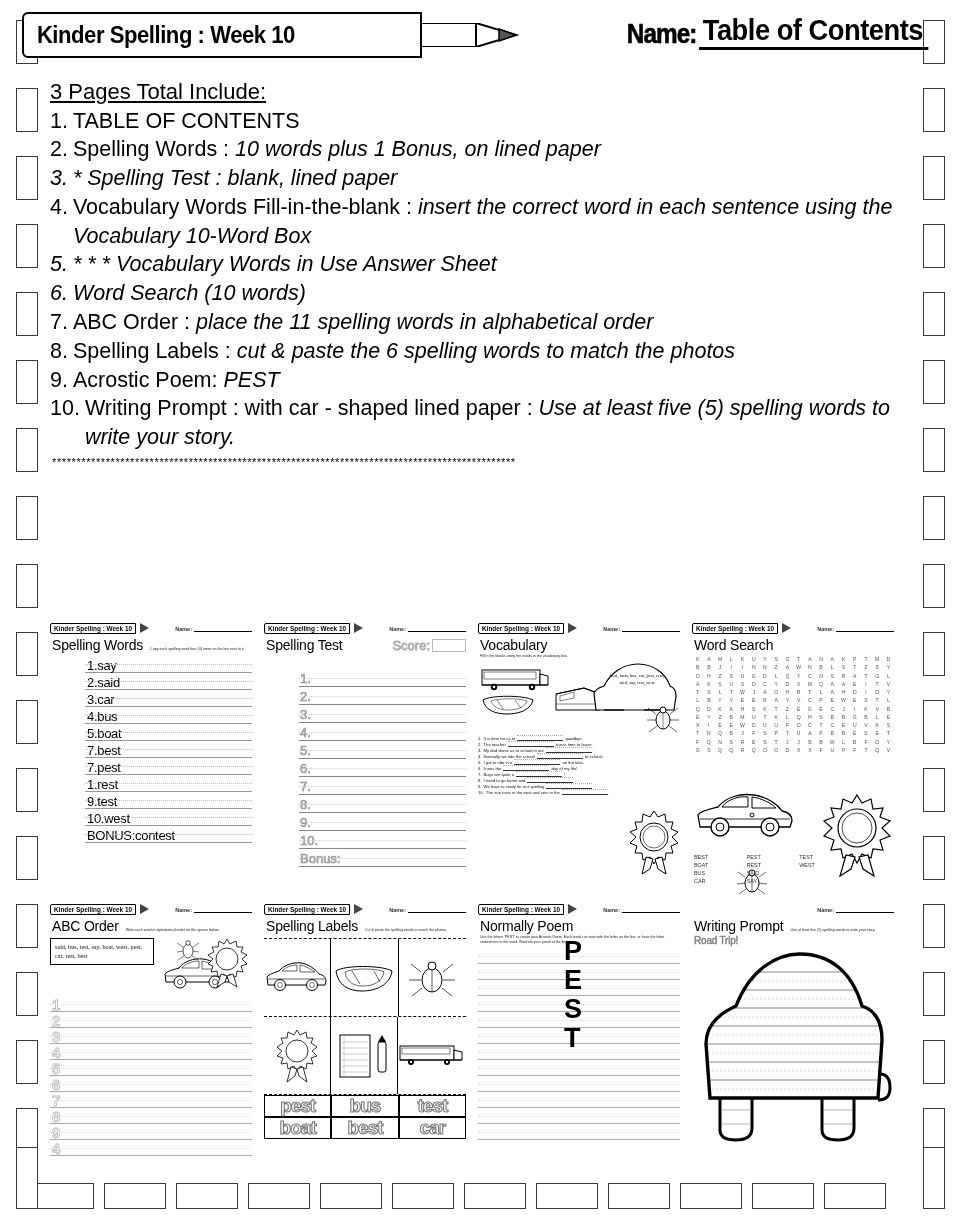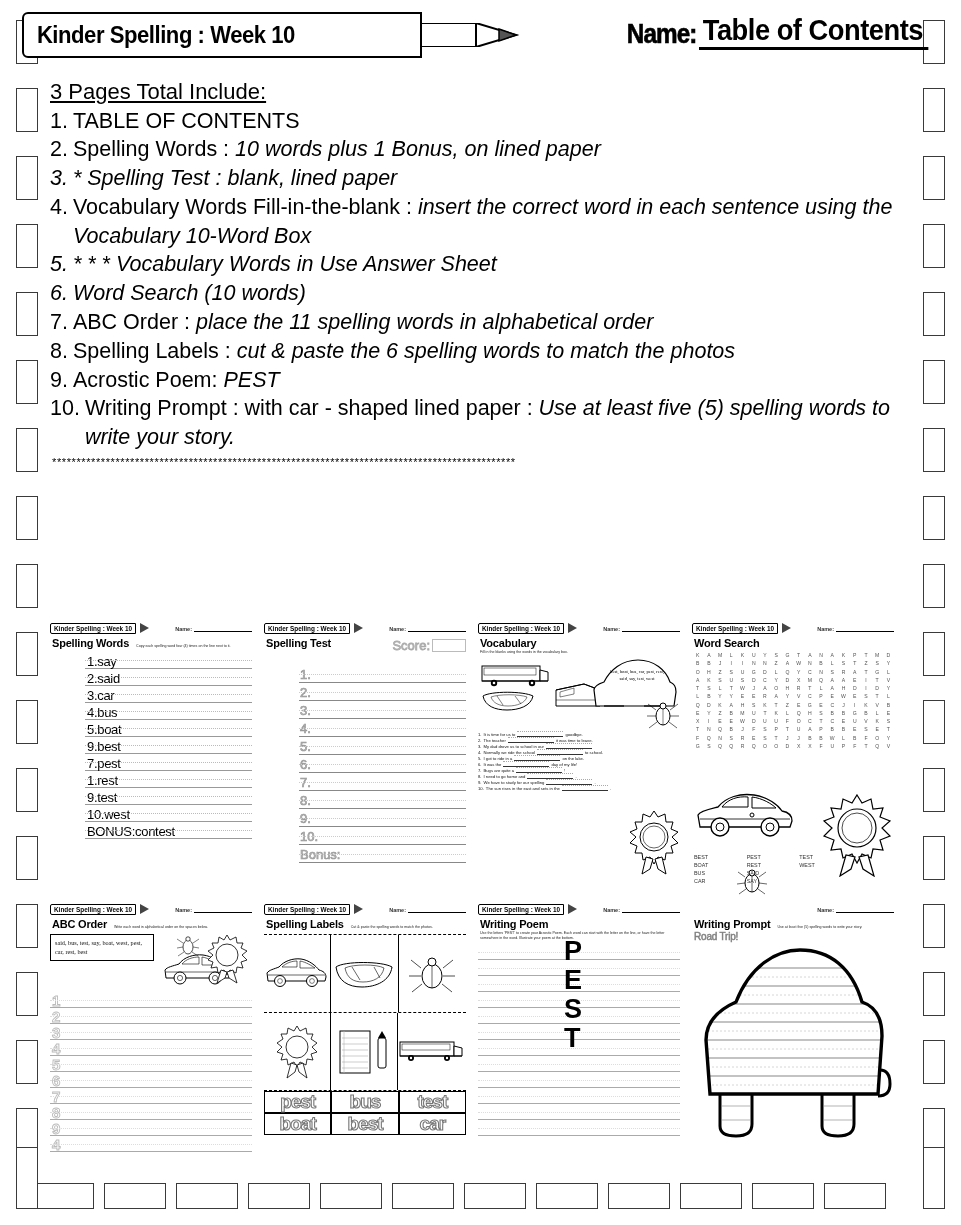--- a/index.html
+++ b/index.html
@@ -103,21 +103,21 @@
   .t-pencil {
     border:1px solid #000; border-radius:2px 0 0 2px;
     height:11px; padding:0 3px; display:flex; align-items:center;
     font-size:6.4px; font-weight:bold; white-space:nowrap;
   }
   .t-tip { width:0;height:0;border-top:5.5px solid transparent;border-bottom:5.5px solid transparent;border-left:16px solid transparent; position:relative;}
   .t-tip:after{content:"";position:absolute;left:-16px;top:-5.5px;width:0;height:0;
      border-top:5.5px solid transparent;border-bottom:5.5px solid transparent;border-left:9px solid #444;}
   .t-name { font-size:5.5px; font-weight:bold; color:#333; margin-left:auto; display:flex; align-items:flex-end; gap:2px;}
   .t-name .ln { width:58px; border-bottom:0.8px solid #000; height:6px; }
-  .t-title { font-size:11px; font-weight:bold; margin:2px 0 1px 2px; letter-spacing:-0.2px; }
+  .t-title { font-size:14px; font-weight:normal; margin:2px 0 1px 2px; letter-spacing:-0.2px; }
   .t-sub { font-size:3.6px; color:#222; margin-left:2px; }
   .t-titlerow { display:flex; align-items:baseline; gap:5px; }
 
   .lines { margin-top:2px;margin-left:35px; }
   .ln-row { height:17px; border-bottom:1px solid #999; position:relative; }
   .ln-row:after { content:""; position:absolute; left:0; right:0; top:50%; border-top:1px dotted #bbb; }
   .ln-row .word { position:absolute; left:2px; bottom:0px; font-size:13px; line-height:1; letter-spacing:-0.3px;}
 
   .testline { height:18px; border-bottom:1px solid #888; position:relative; }
   .testline:after{ content:""; position:absolute; left:0;right:0;top:52%;border-top:1px dotted #ccc;}
@@ -307,21 +307,21 @@
         <div class="ln-row">
           <span class="word">3.car</span>
         </div>
         <div class="ln-row">
           <span class="word">4.bus</span>
         </div>
         <div class="ln-row">
           <span class="word">5.boat</span>
         </div>
         <div class="ln-row">
-          <span class="word">9.best</span>
+          <span class="word">7.best</span>
         </div>
         <div class="ln-row">
           <span class="word">7.pest</span>
         </div>
         <div class="ln-row">
           <span class="word">1.rest</span>
         </div>
         <div class="ln-row">
           <span class="word">9.test</span>
         </div>
@@ -966,21 +966,21 @@
 
   <div class="thumb">
     <div class="t-head">
       <div class="t-pencil">Kinder Spelling : Week 10</div>
       <div class="t-tip"></div>
       <div class="t-name">
         <span>Name:</span>
           <span class="ln"></span>
       </div>
     </div>
-    <div class="t-title">Writing Poem</div>
+    <div class="t-title">Normally Poem</div>
     <div class="t-sub" style="margin-bottom:2px;line-height:1.4">Use the letters 'PEST' to create your Acrostic Poem. Each word can start with the letter on the line, or have the letter somewhere in the word. Illustrate your poem at the bottom.</div>
     <div class="acro-lines" id="acro-lines">
         <div class="acroline"></div>
         <div class="acroline"></div>
         <div class="acroline"></div>
         <div class="acroline"></div>
         <div class="acroline"></div>
         <div class="acroline"></div>
         <div class="acroline"></div>
         <div class="acroline"></div>

